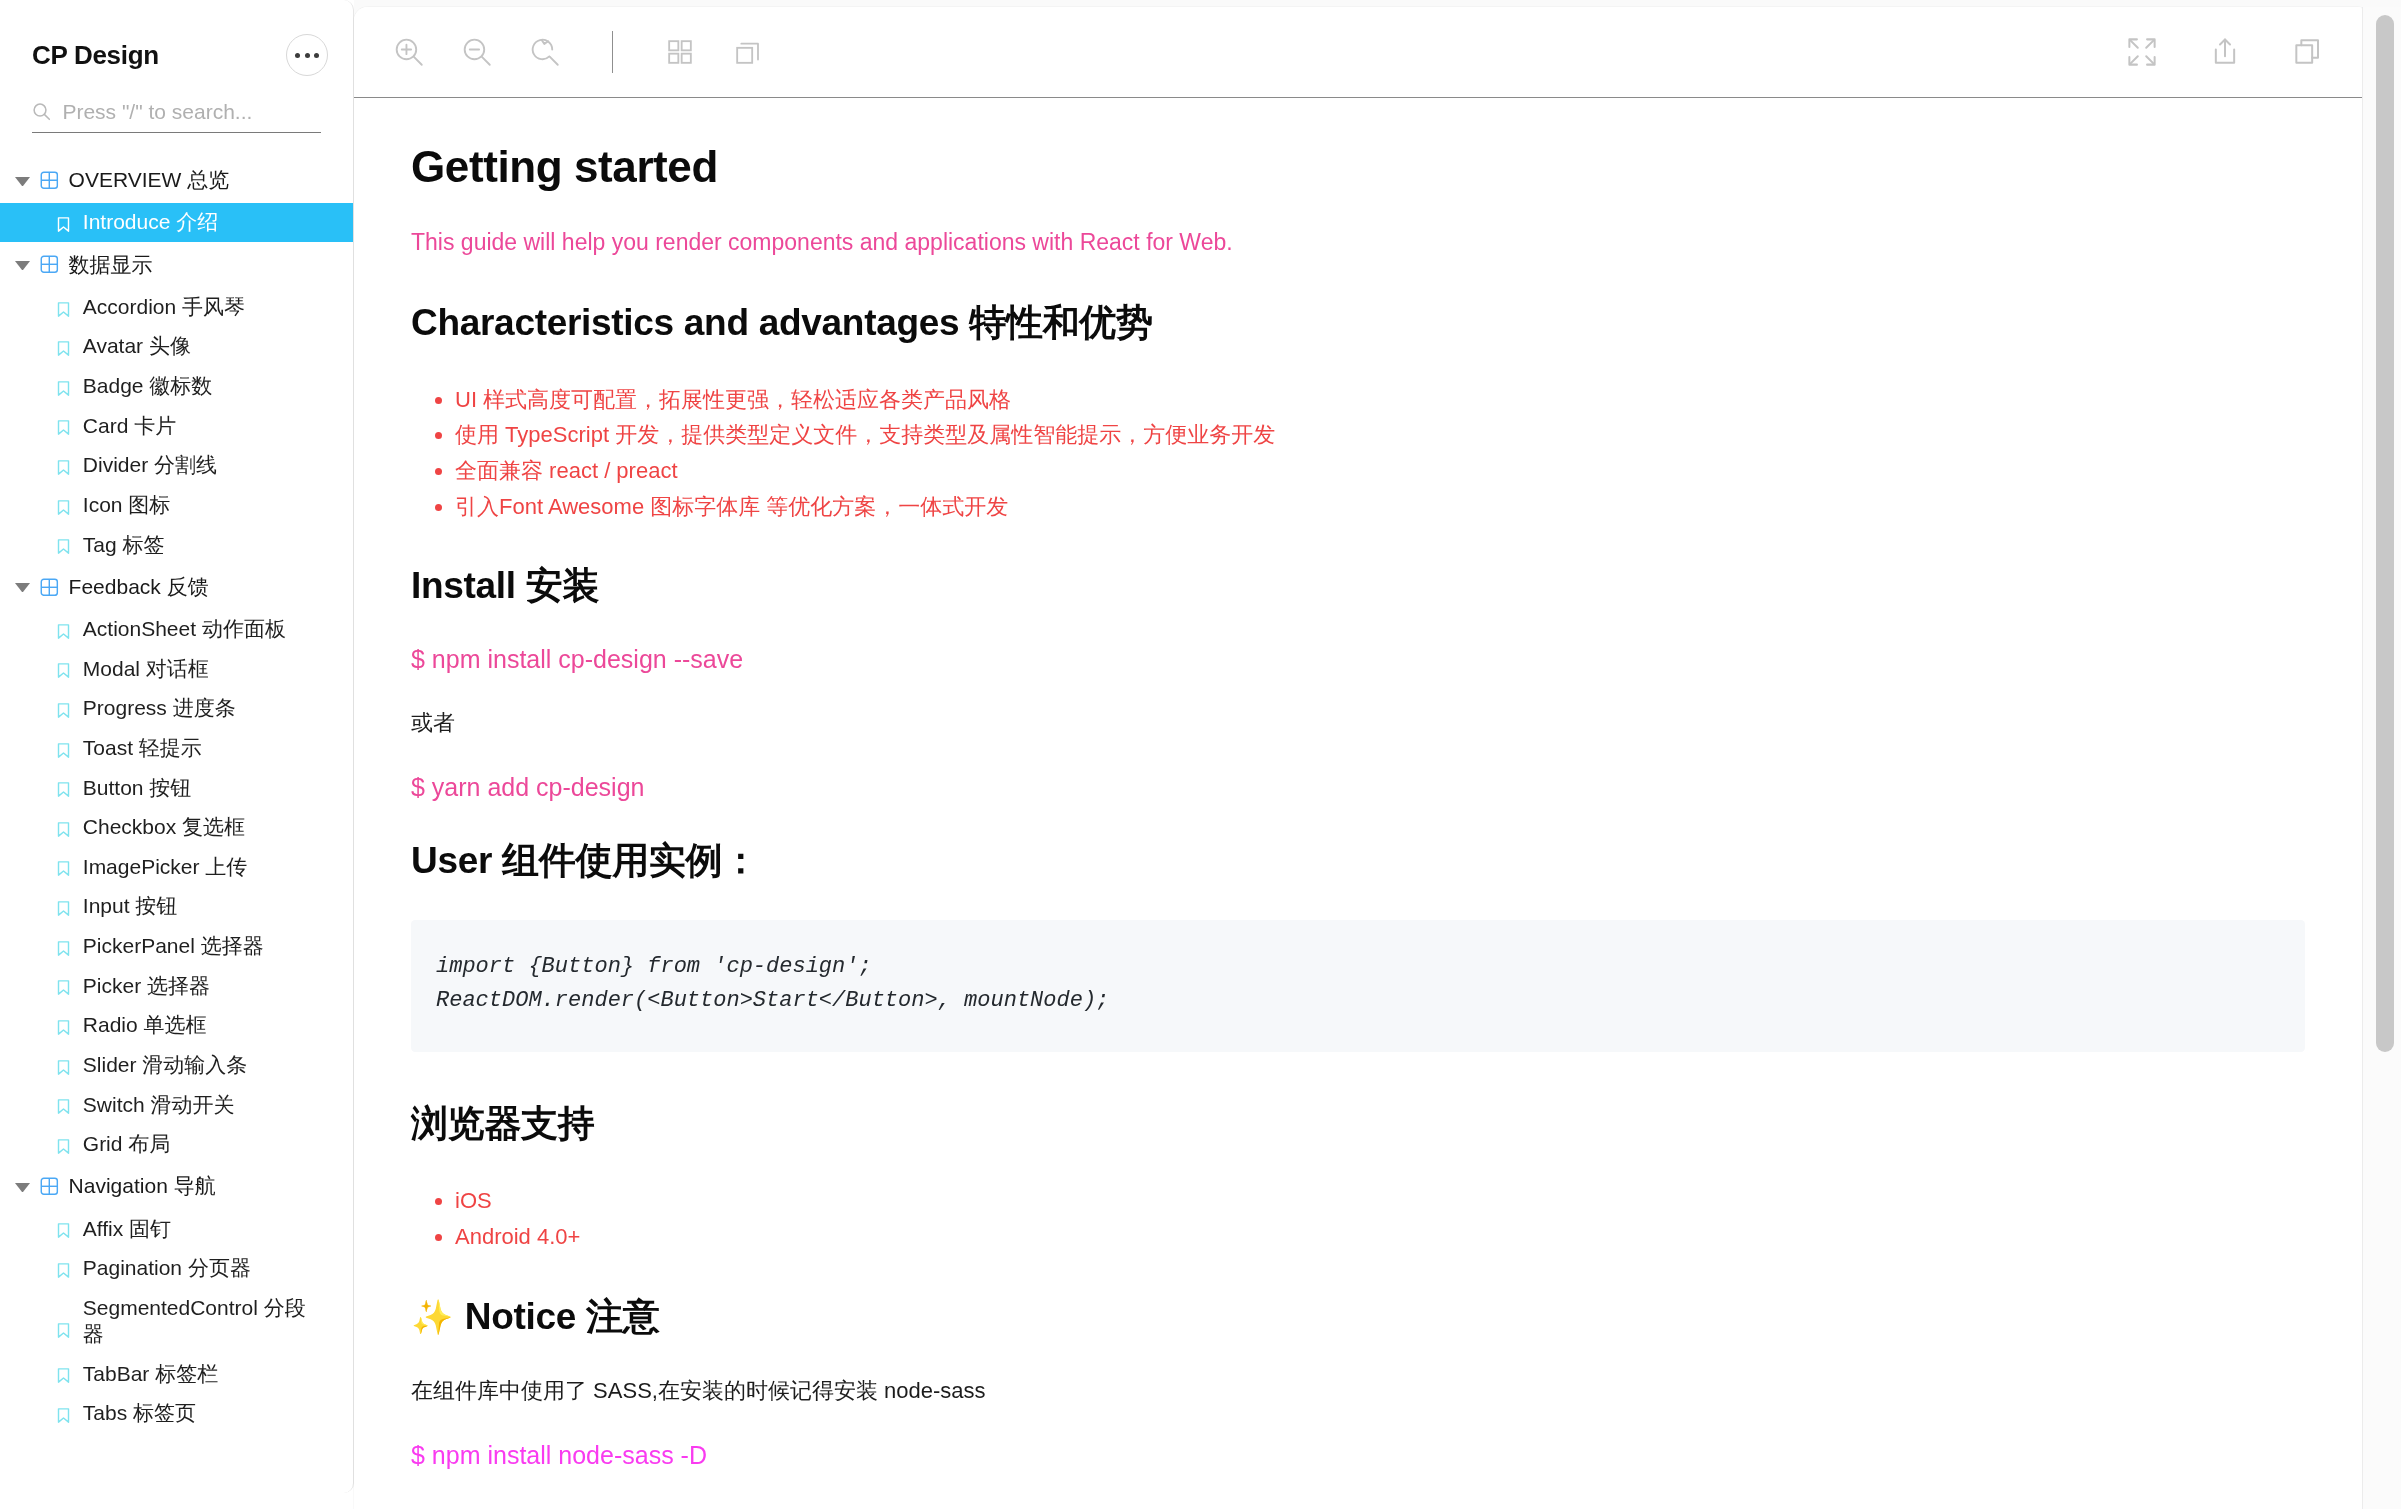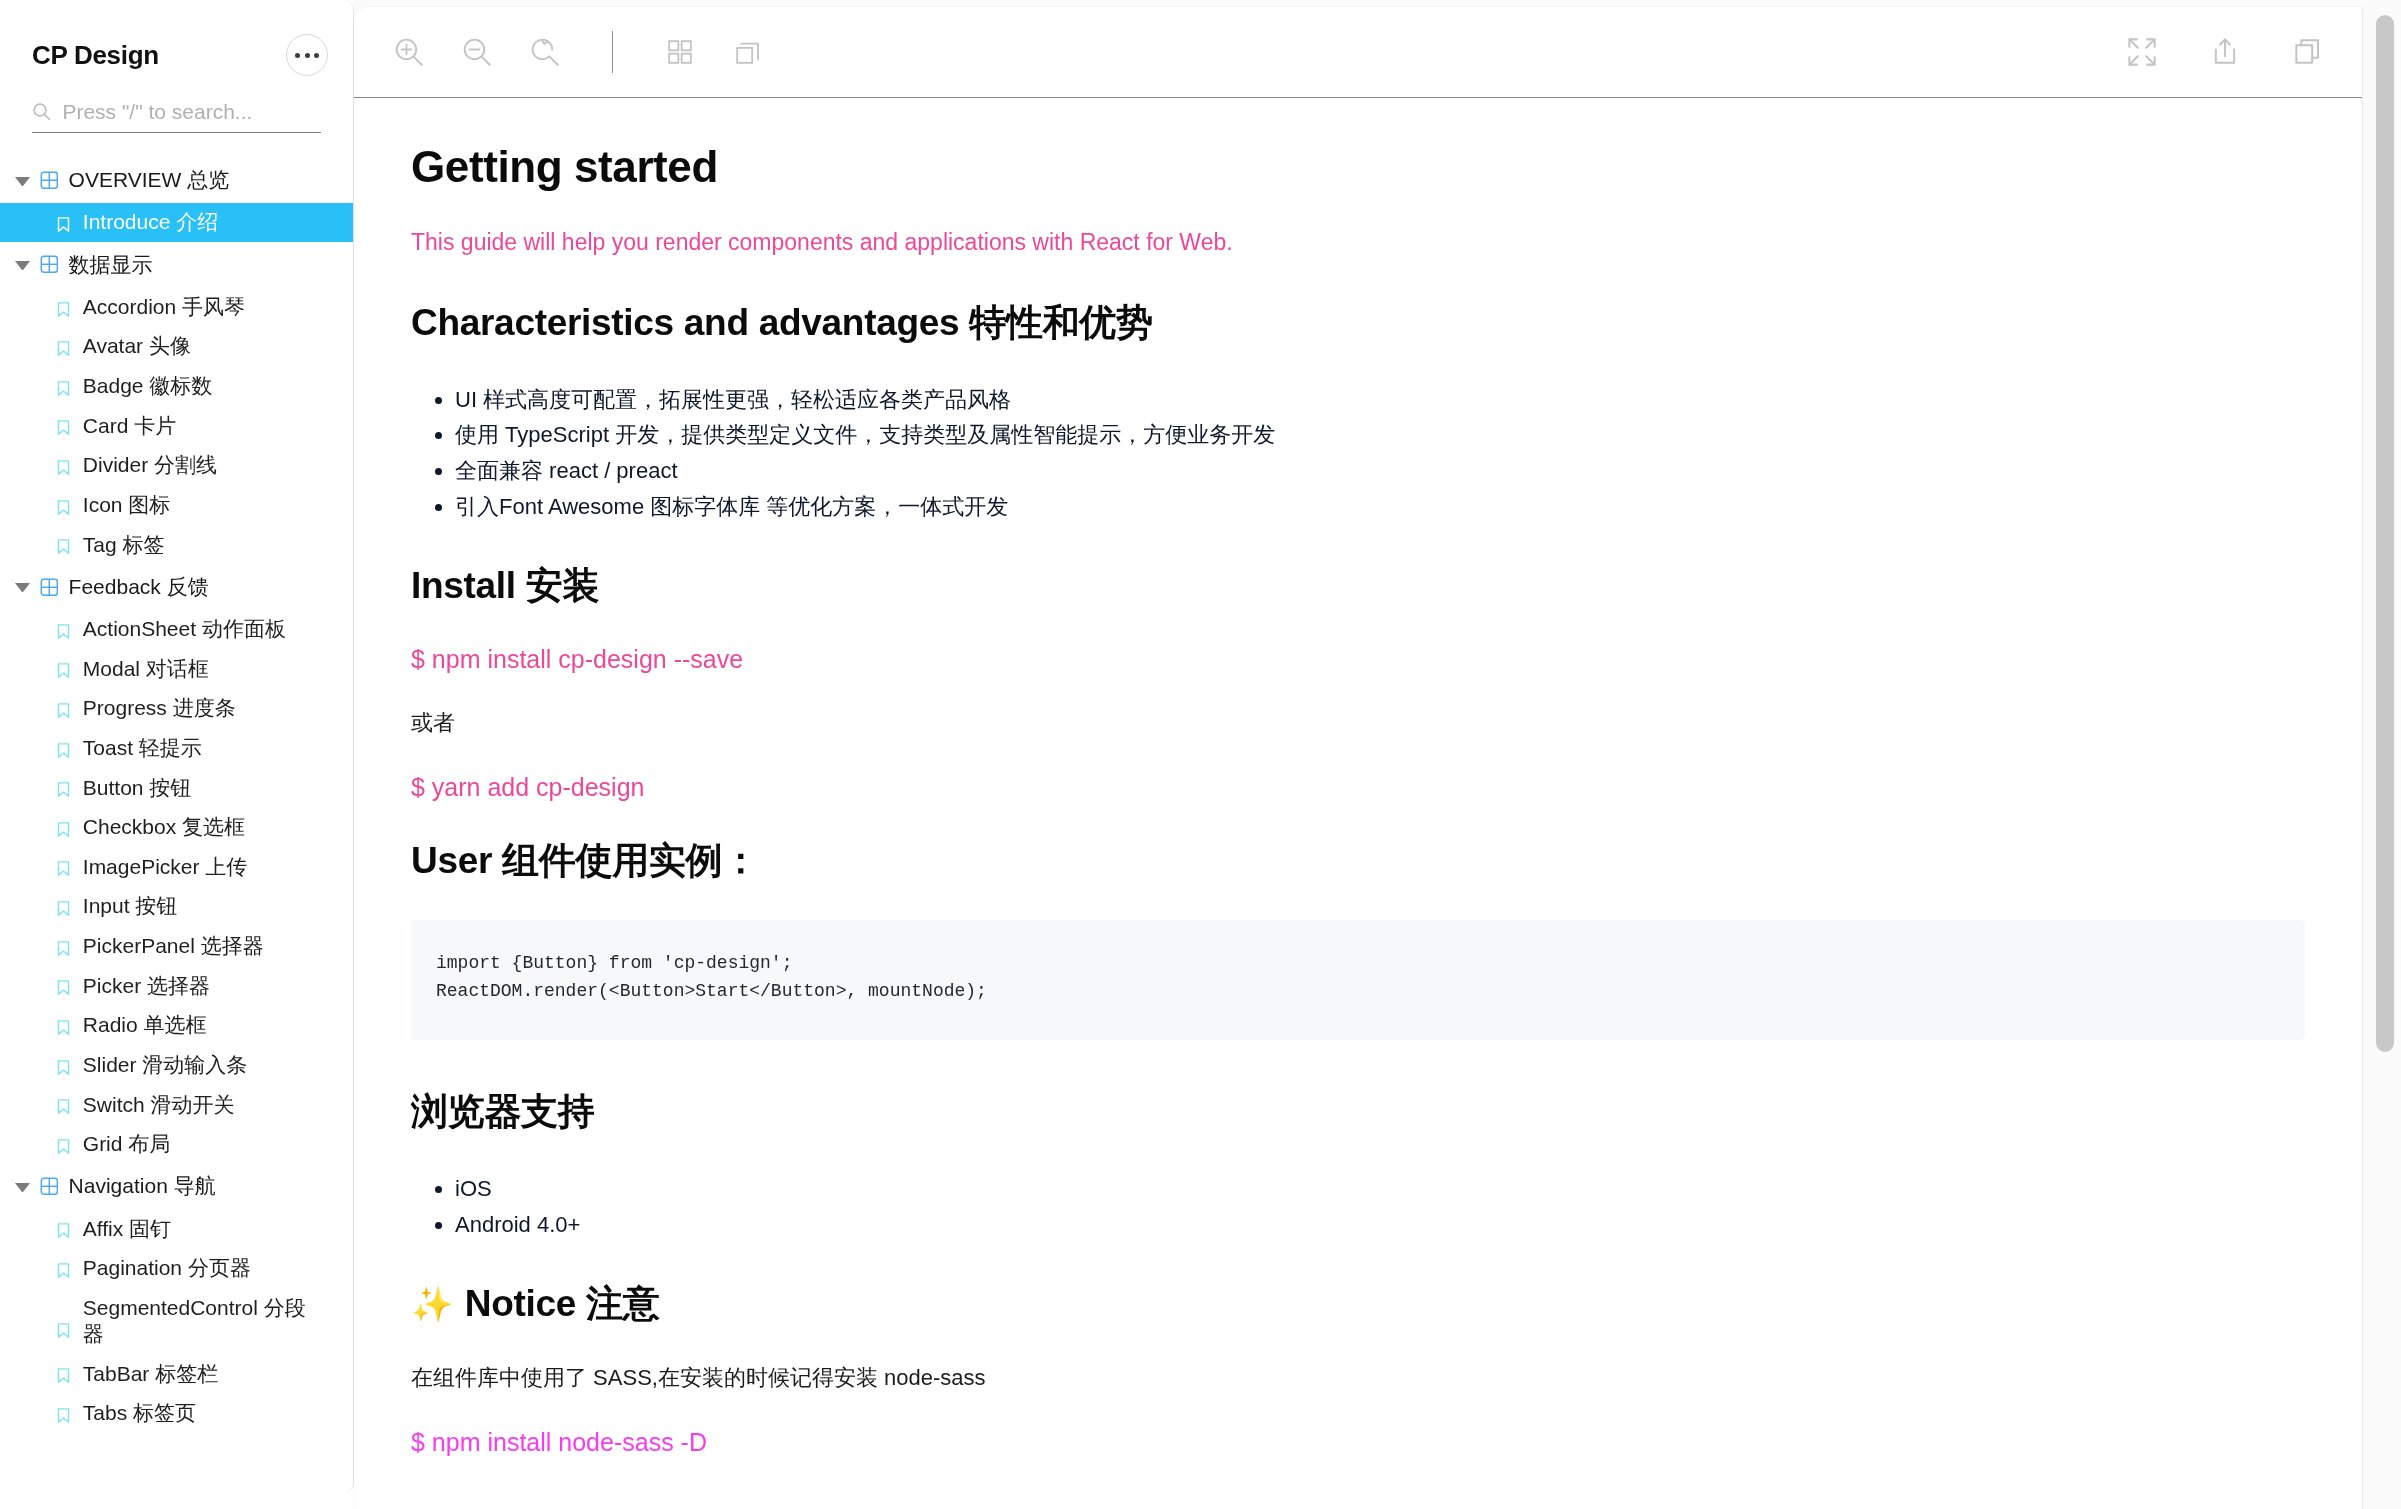--- a/index.html
+++ b/index.html
@@ -89,31 +89,31 @@
   .tb-left { display: flex; align-items: center; gap: 29px; }
   .tb-right { margin-left: auto; display: flex; align-items: center; gap: 44px; }
   .tb-btn { width: 39px; height: 39px; display: flex; align-items: center; justify-content: center; cursor: pointer; }
   .tb-sep { width: 1.7px; height: 42px; background: #8f8f8f; margin: 0 18.6px; }
 
   .doc { padding: 44px 57px 0 57px; height: calc(1509px - 98px); overflow: hidden; }
   .h1 { font-size: 44px; font-weight: bold; color: #0b0b0b; letter-spacing: -0.4px; margin-bottom: 37px; }
   .lead { font-size: 23px; color: #ec4899; margin-bottom: 42px; }
   .h2 { font-size: 37px; font-weight: bold; color: #0b0b0b; margin: 0 0 34px 0; letter-spacing: -0.3px; }
   ul.bullets { margin: 0 0 37px 44px; }
-  ul.bullets li { font-size: 22px; color: #0f172a; line-height: 1.62; list-style: disc; }
+  ul.bullets li { font-size: 22px; color: #ef4444; line-height: 1.62; list-style: disc; }
   .cmd { font-size: 25px; color: #ec4899; margin: 0 0 34px 0; }
   .cmd.pink { color: #f93bf0; }
   .plain { font-size: 22px; color: #1c1c1c; margin: 0 0 35px 0; }
   .codeblock {
     background: #f6f8fa; border-radius: 4.2px;
     padding: 30px 25px 34px 25px; margin: 0 0 47px 0;
   }
   .codeblock pre {
     font-family: "Liberation Mono", monospace;
-    font-size: 18px; color: #24292e; line-height: 1.55; white-space: pre;
+    font-size: 22px; color: #24292e; line-height: 1.55; white-space: pre; font-style: italic;
   }
   .notice-h2 { display: flex; align-items: center; gap: 11.8px; }
   .spark { font-size: 34px; line-height: 1; }
 
   
   .vscroll-outer {
     position: absolute; right: 0; top: 6.7px; width: 39px; bottom: 0;
     background: #fbfbfb; border-left: 0.8px solid #ececec;
   }
   .vscroll-thumb {

